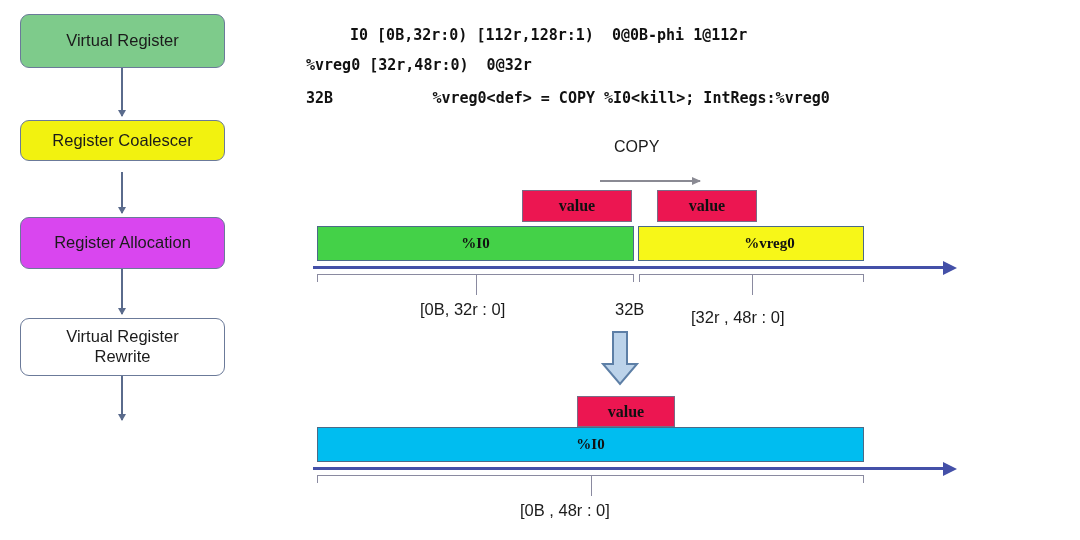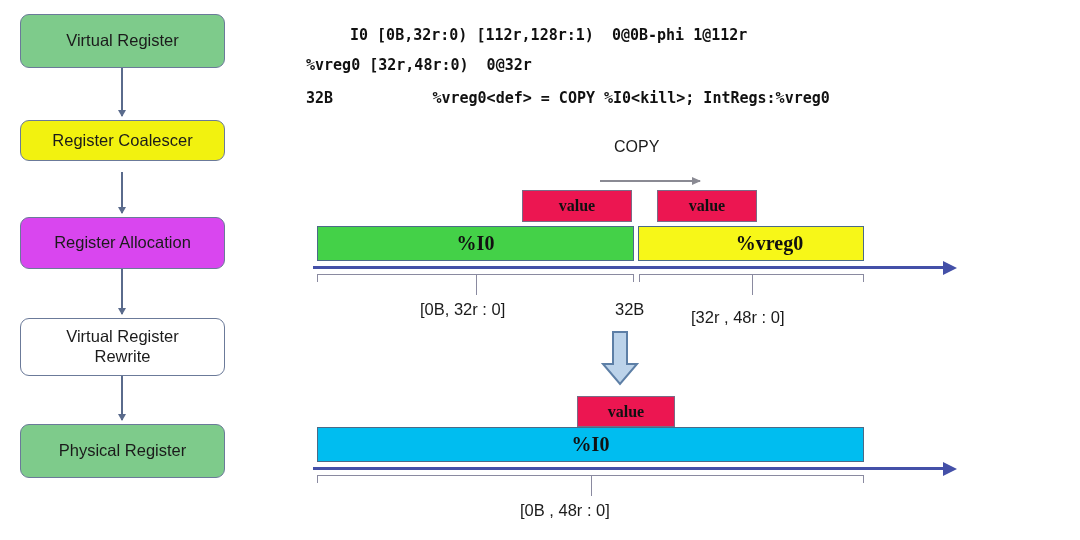--- a/index.html
+++ b/index.html
@@ -131,21 +131,21 @@
   
   .bar {
     position: absolute;
     box-sizing: border-box;
     border: 1.6px solid #4b6a87;
     display: flex;
     align-items: center;
     justify-content: center;
     font-family: "Liberation Serif", serif;
     font-weight: 700;
-    font-size: 20px;
+    font-size: 15px;
     color: #111111;
   }
   .bar.green  { left: 37px;  top: 226px; width: 317px; height: 35px; background: #44d148; }
   .bar.yellow { left: 358px; top: 226px; width: 226px; height: 35px; background: #f7f718; padding-left: 37px; }
   .bar.cyan   { left: 37px;  top: 427px; width: 547px; height: 35px; background: #00bdf0; }
 
   
   .timeline {
     position: absolute;
     height: 3px;
@@ -212,21 +212,20 @@
 <div id="flowchart">
   <div class="flow-box b0">Virtual Register</div>
   <div class="flow-arrow a0"></div>
   <div class="flow-box b1">Register Coalescer</div>
   <div class="flow-arrow a1"></div>
   <div class="flow-box b2">Register Allocation</div>
   <div class="flow-arrow a2"></div>
   <div class="flow-box b3" style="white-space:pre-line">Virtual Register
 Rewrite</div>
   <div class="flow-arrow a3"></div>
-  <div class="flow-box b4">Physical Register</div>
 </div>
 
 <div id="right">
 
   <div class="code-line l0">I0 [0B,32r:0) [112r,128r:1)  0@0B-phi 1@112r</div>
   <div class="code-line l1">%vreg0 [32r,48r:0)  0@32r</div>
   <div class="code-line l2">32B           %vreg0&lt;def&gt; = COPY %I0&lt;kill&gt;; IntRegs:%vreg0</div>
 
   <div class="copy-label">COPY</div>
   <div class="copy-arrow"></div>

